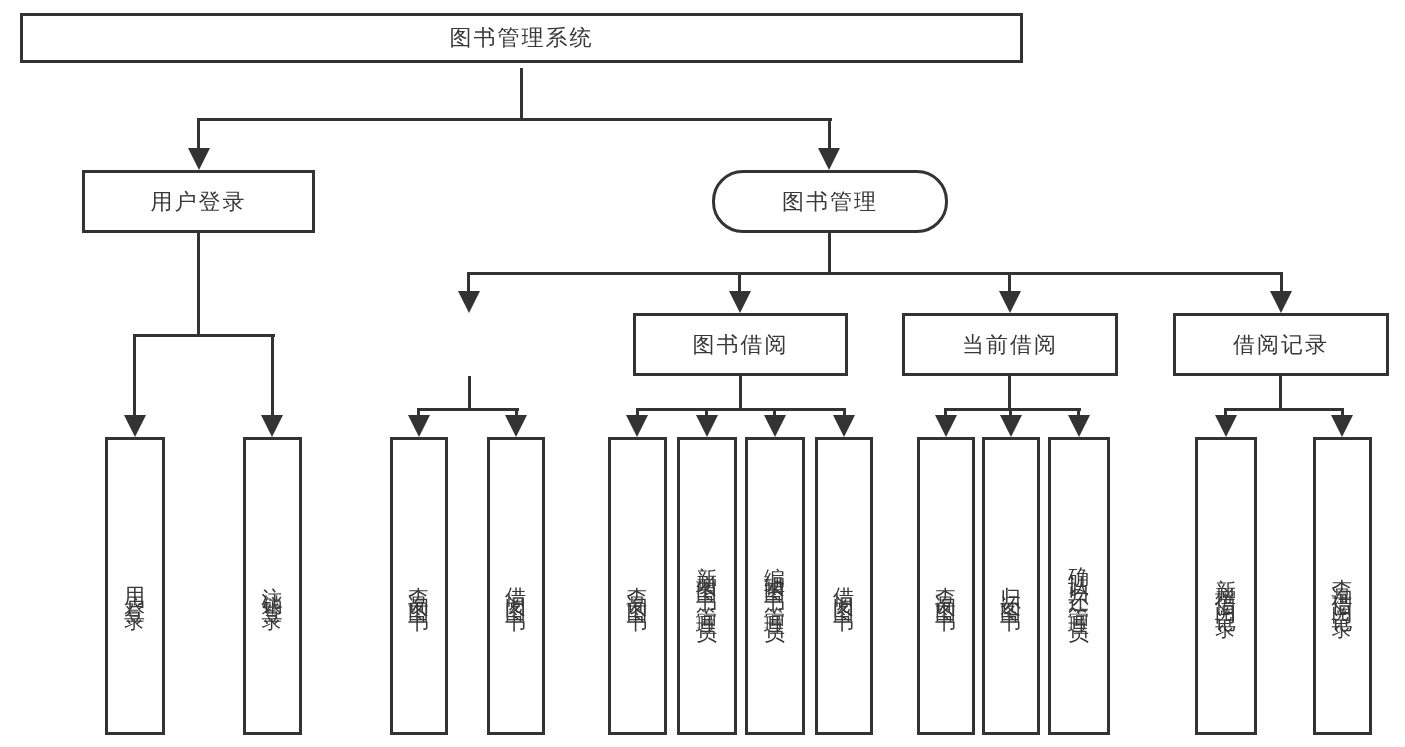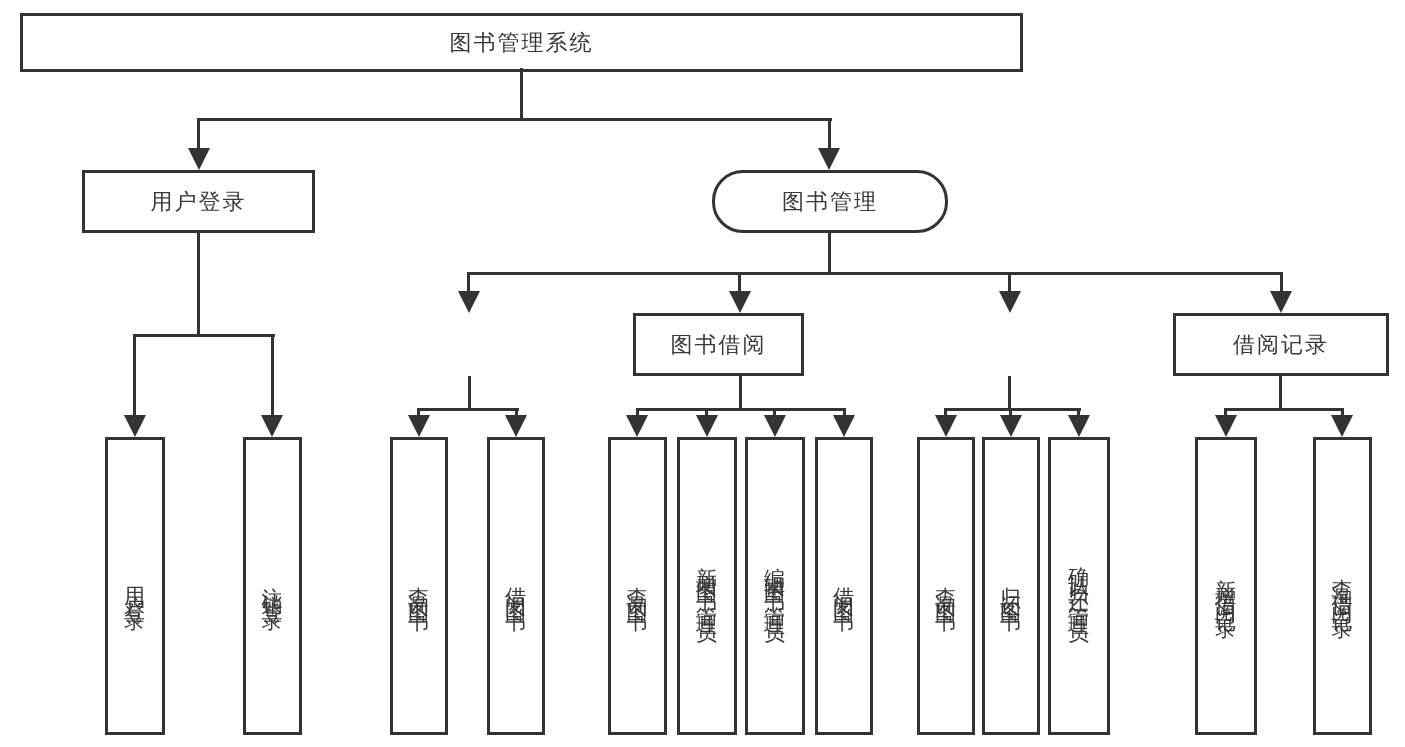--- a/index.html
+++ b/index.html
@@ -55,21 +55,21 @@
     letter-spacing: 1px;
     z-index: 5;
     white-space: nowrap;
   }
 </style>
 </head>
 <body>
 
 <div id="canvas">
 
-  <div class="box h" style="left:20px; top:13px; width:1003px; height:59px;">
+  <div class="box h" style="left:20px; top:13px; width:1003px; height:50px;">
     <span>图书管理系统</span>
   </div>
 
   <div class="line" style="left:520px; top:68px; width:3px; height:53px;"></div>
   <div class="line" style="left:197px; top:118px; width:635px; height:3px;"></div>
   <div class="line" style="left:197px; top:118px; width:3px; height:31px;"></div>
   <div class="arrow" style="left:188px; top:148px;"></div>
   <div class="line" style="left:828px; top:118px; width:3px; height:31px;"></div>
   <div class="arrow" style="left:818px; top:148px;"></div>
 
@@ -91,22 +91,25 @@
   <div class="line" style="left:467px; top:272px; width:816px; height:3px;"></div>
   <div class="line" style="left:467px; top:272px; width:3px; height:20px;"></div>
   <div class="arrow" style="left:458px; top:291px;"></div>
   <div class="line" style="left:738px; top:272px; width:3px; height:20px;"></div>
   <div class="arrow" style="left:729px; top:291px;"></div>
   <div class="line" style="left:1008px; top:272px; width:3px; height:20px;"></div>
   <div class="arrow" style="left:999px; top:291px;"></div>
   <div class="line" style="left:1280px; top:272px; width:3px; height:20px;"></div>
   <div class="arrow" style="left:1270px; top:291px;"></div>
 
-  <div class="box h" style="left:633px; top:313px; width:171px; height:63px;">
+  <div class="box h" style="left:633px; top:313px; width:215px; height:63px;">
     <span>图书借阅</span>
+  </div>
+  <div class="box h" style="left:902px; top:313px; width:216px; height:63px;">
+    <span>当前借阅</span>
   </div>
   <div class="box h" style="left:1173px; top:313px; width:216px; height:63px;">
     <span>借阅记录</span>
   </div>
 
   <div class="line" style="left:468px; top:376px; width:3px; height:35px;"></div>
   <div class="line" style="left:417px; top:408px; width:102px; height:3px;"></div>
   <div class="line" style="left:417px; top:408px; width:3px; height:9px;"></div>
   <div class="arrow" style="left:408px; top:415px;"></div>
   <div class="line" style="left:515px; top:408px; width:3px; height:9px;"></div>

